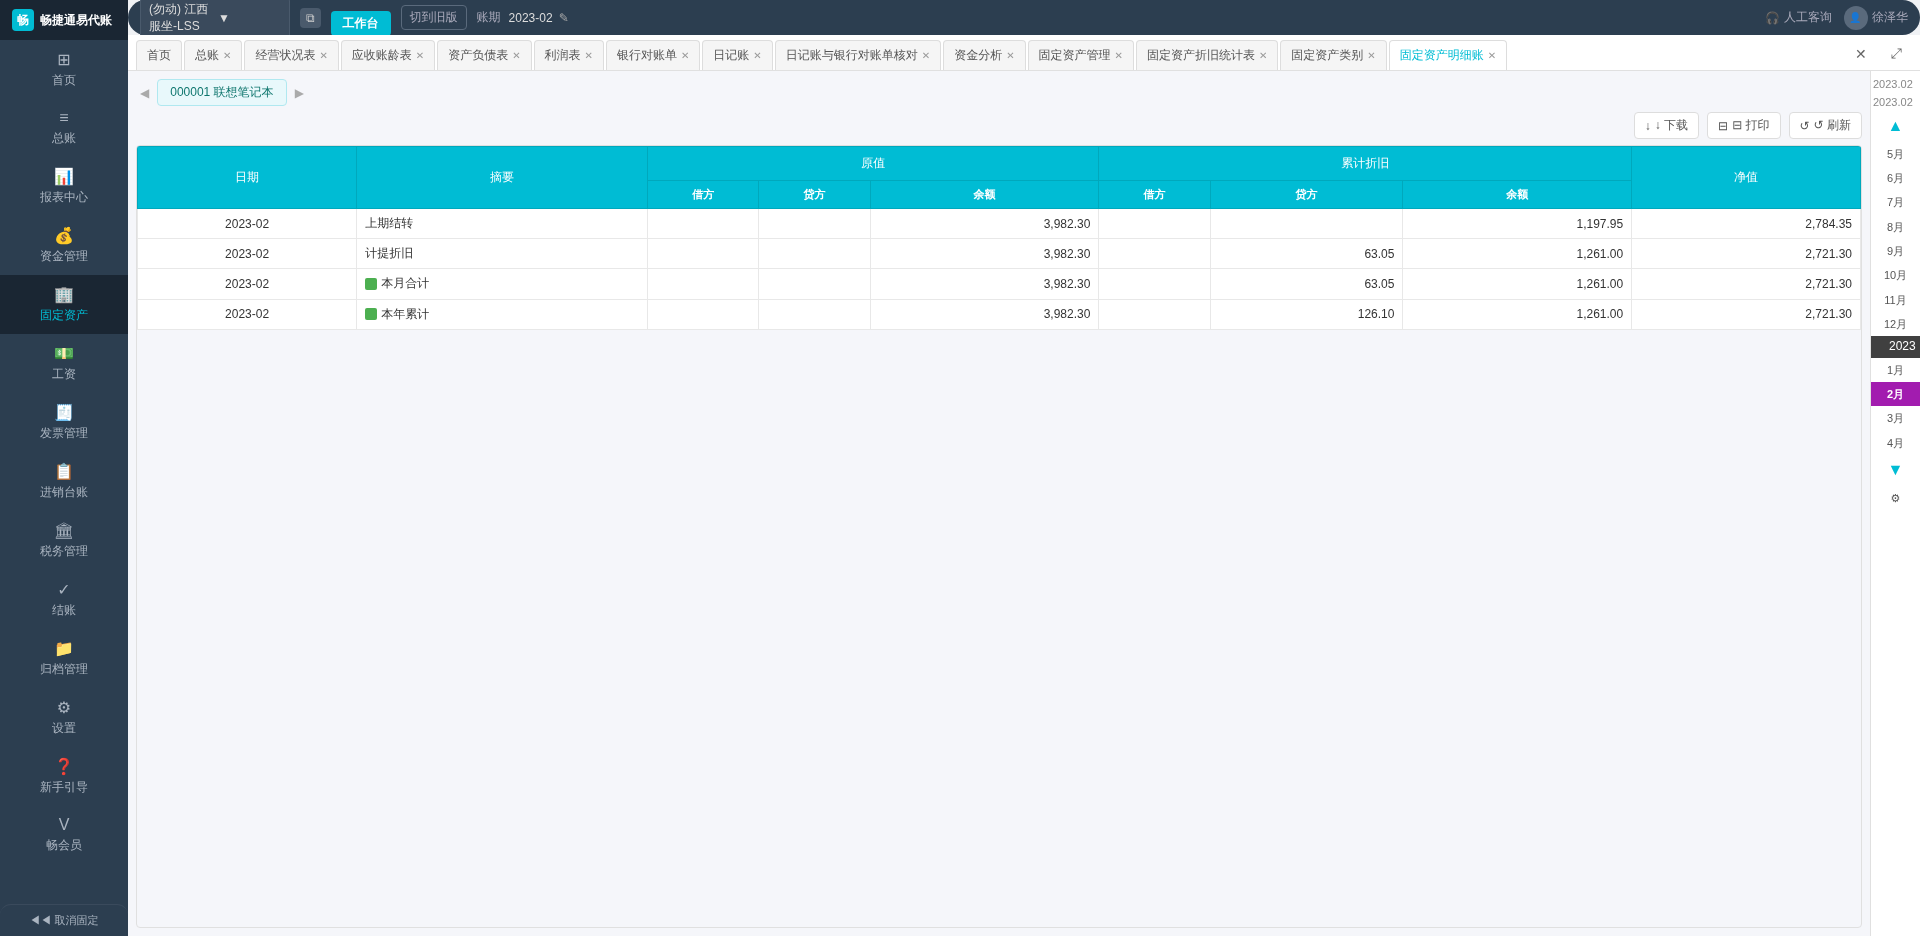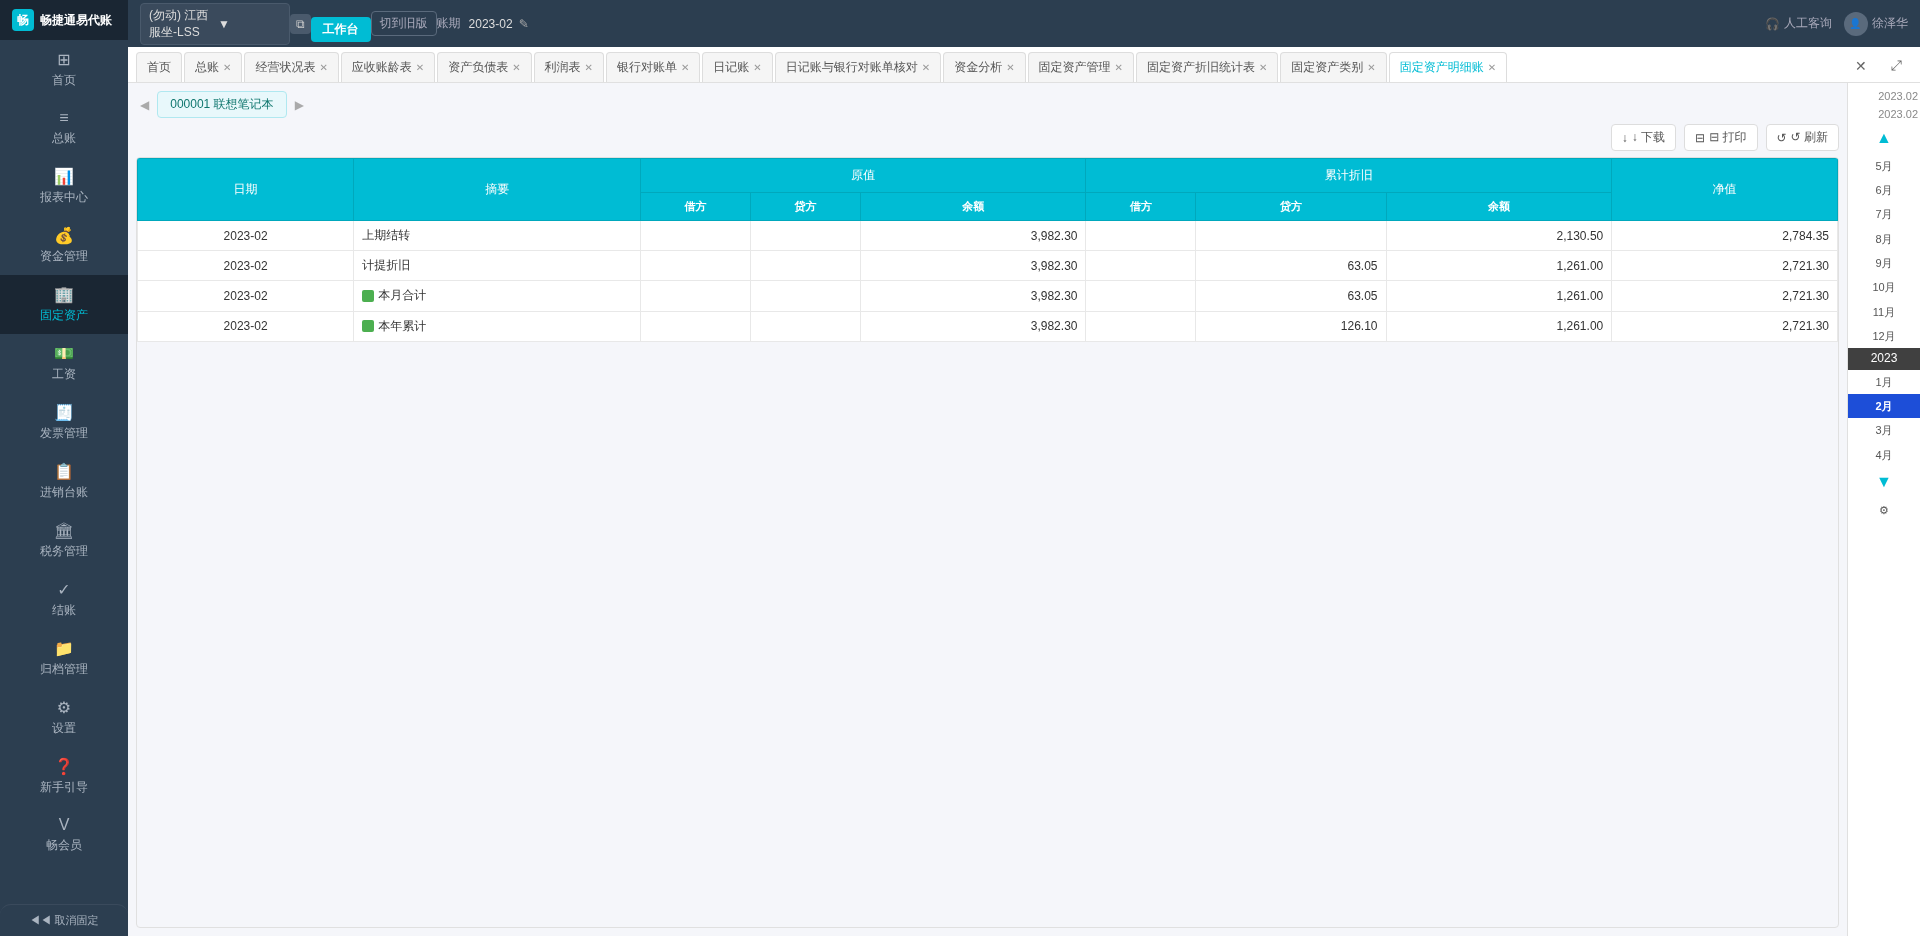--- a/index.html
+++ b/index.html
@@ -78,25 +78,27 @@
     .main {
       flex: 1;
       display: flex;
       flex-direction: column;
       overflow: hidden;
     }
 
     
     .topbar {
       background: #2c3e50;
-      height: 47px;
+      height: 35px;
       display: flex;
       align-items: center;
       padding: 0 12px;
+      gap: 10px;
       flex-shrink: 0;
+      border-radius: 20px;
     }
     .company-selector {
       background: #3a4a5c;
       border: 1px solid #4a5a6c;
       border-radius: 4px;
       color: #ccc;
       padding: 3px 8px;
       font-size: 12px;
       display: flex;
       align-items: center;
@@ -328,41 +330,41 @@
       width: 12px;
       height: 12px;
       background: #4caf50;
       border-radius: 2px;
       display: inline-block;
       flex-shrink: 0;
     }
 
     
     .right-panel {
-      width: 73px;
+      width: 50px;
       background: white;
       border-left: 1px solid #e0e0e0;
       display: flex;
       flex-direction: column;
-      align-items: flex-end;
+      align-items: flex-start;
       padding: 4px 0;
       overflow-y: auto;
       flex-shrink: 0;
     }
     .right-panel-item {
       width: 100%;
       padding: 5px 2px;
       text-align: center;
       font-size: 11px;
       color: #555;
       cursor: pointer;
       line-height: 1.3;
     }
     .right-panel-item.active-period {
-      background: #1d4ed8;
+      background: #a21caf;
       color: white;
       font-weight: bold;
     }
     .right-panel-item.year-label {
       background: #404040;
       color: white;
       font-size: 12px;
       padding: 3px 18px;
     }
     .right-panel-item.period-up, .right-panel-item.period-down {
@@ -585,21 +587,21 @@
           </thead>
           <tbody id="table-body">
           <tr>
     <td class="td-center">2023-02</td>
     <td class="td-left">上期结转</td>
     <td class="td-right"></td>
     <td class="td-right"></td>
     <td class="td-right">3,982.30</td>
     <td class="td-right"></td>
     <td class="td-right"></td>
-    <td class="td-right">2,130.50</td>
+    <td class="td-right">1,197.95</td>
     <td class="td-right">2,784.35</td>
   </tr>
               <tr>
     <td class="td-center">2023-02</td>
     <td class="td-left">计提折旧</td>
     <td class="td-right"></td>
     <td class="td-right"></td>
     <td class="td-right">3,982.30</td>
     <td class="td-right"></td>
     <td class="td-right">63.05</td>

